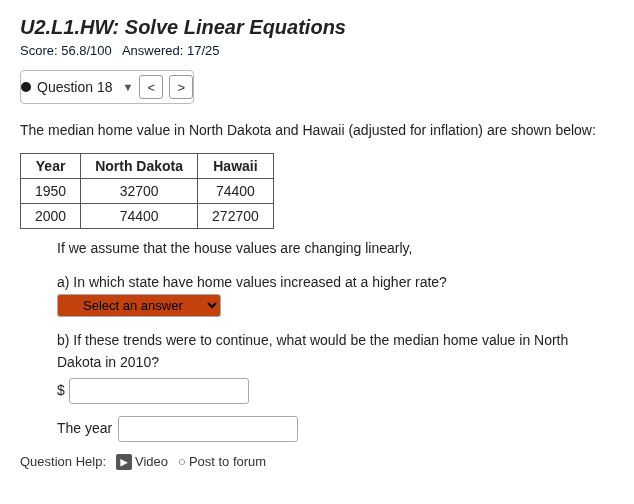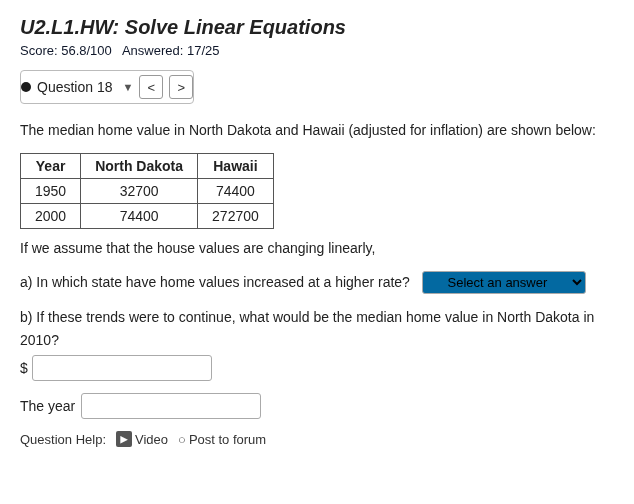--- a/index.html
+++ b/index.html
@@ -81,27 +81,28 @@
       text-align: center;
     }
     table th {
       font-weight: bold;
       background: #fff;
     }
     .section {
       margin-bottom: 12px;
       line-height: 1.6;
       font-size: 14px;
+      margin-left: 37px;
     }
     .inline-select {
       font-size: 13px;
       padding: 2px 21px;
       border: 1px solid #aaa;
       border-radius: 3px;
-      background: #0369a1;
+      background: #c2410c;
       cursor: pointer;
     }
     .answer-input {
       border: 1px solid #aaa;
       border-radius: 3px;
       padding: 4px 6px;
       font-size: 14px;
       width: 180px;
     }
     .dollar-row {

